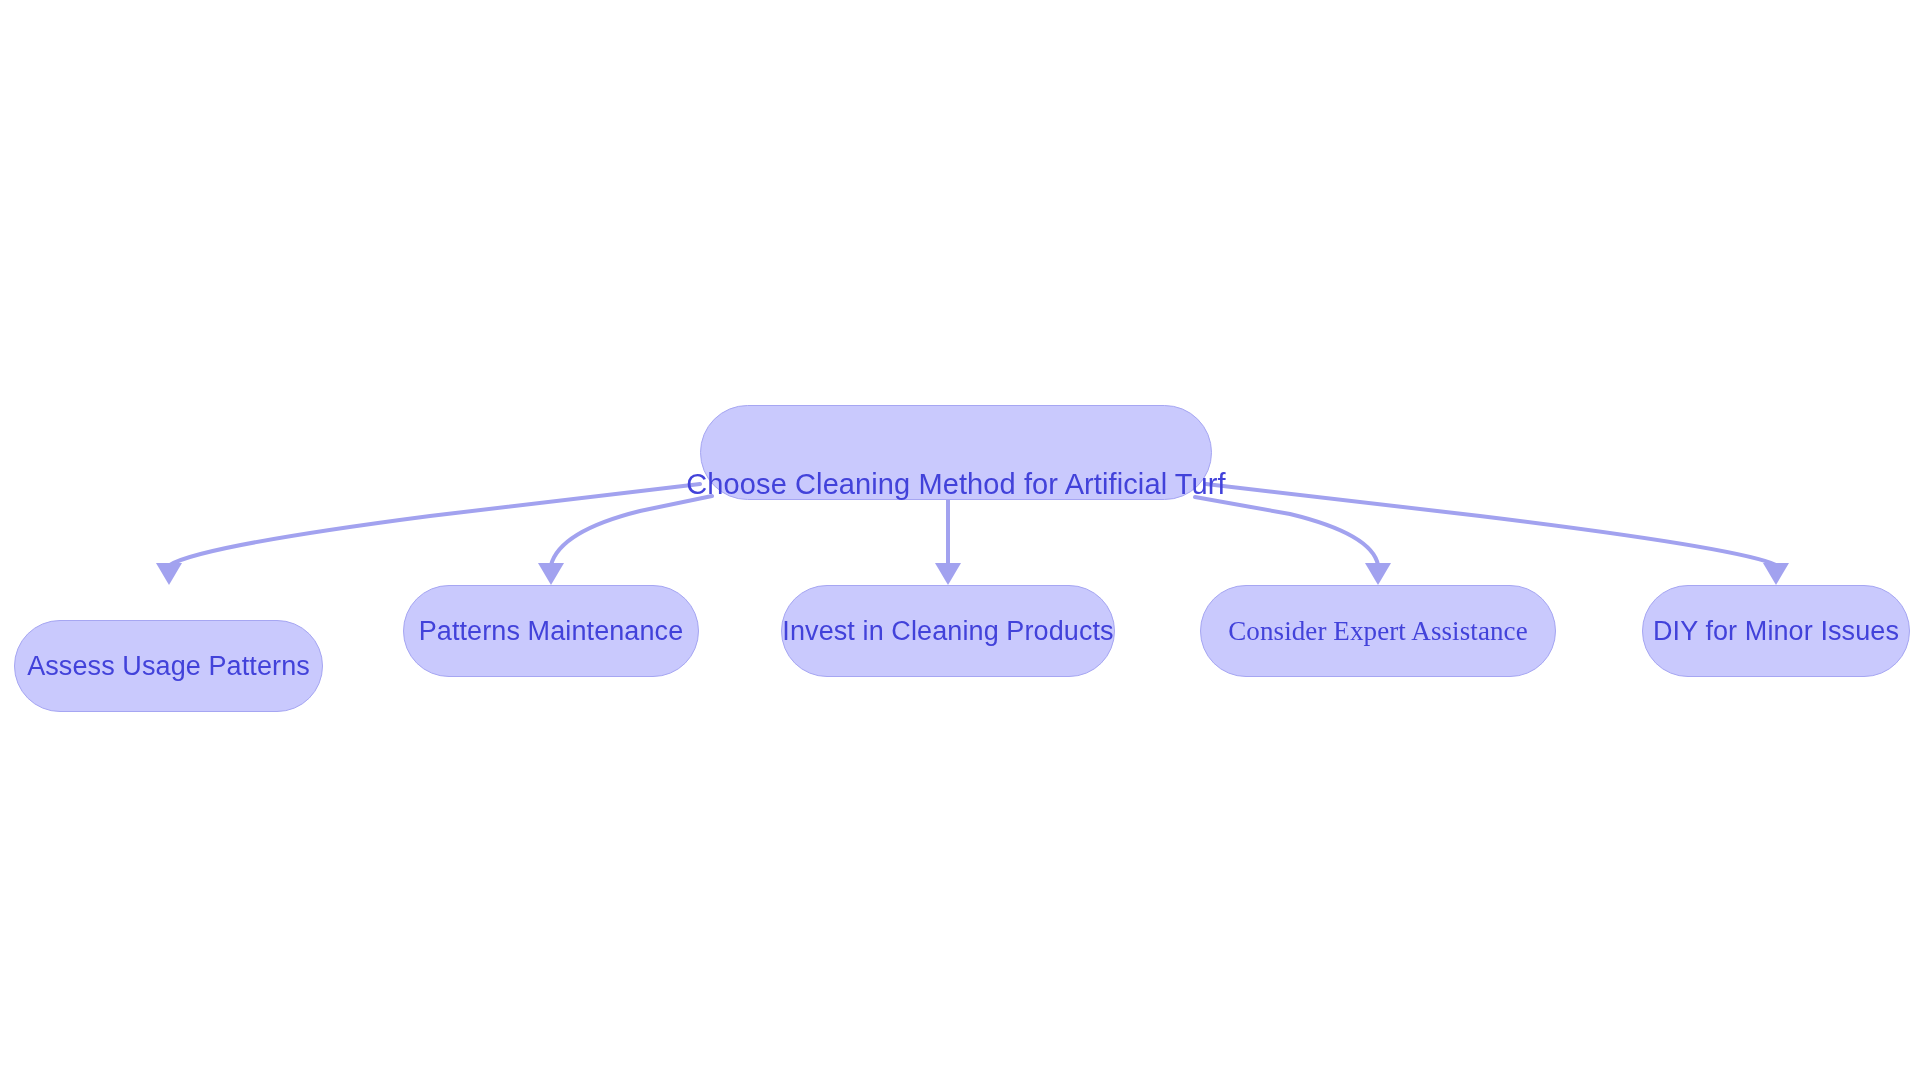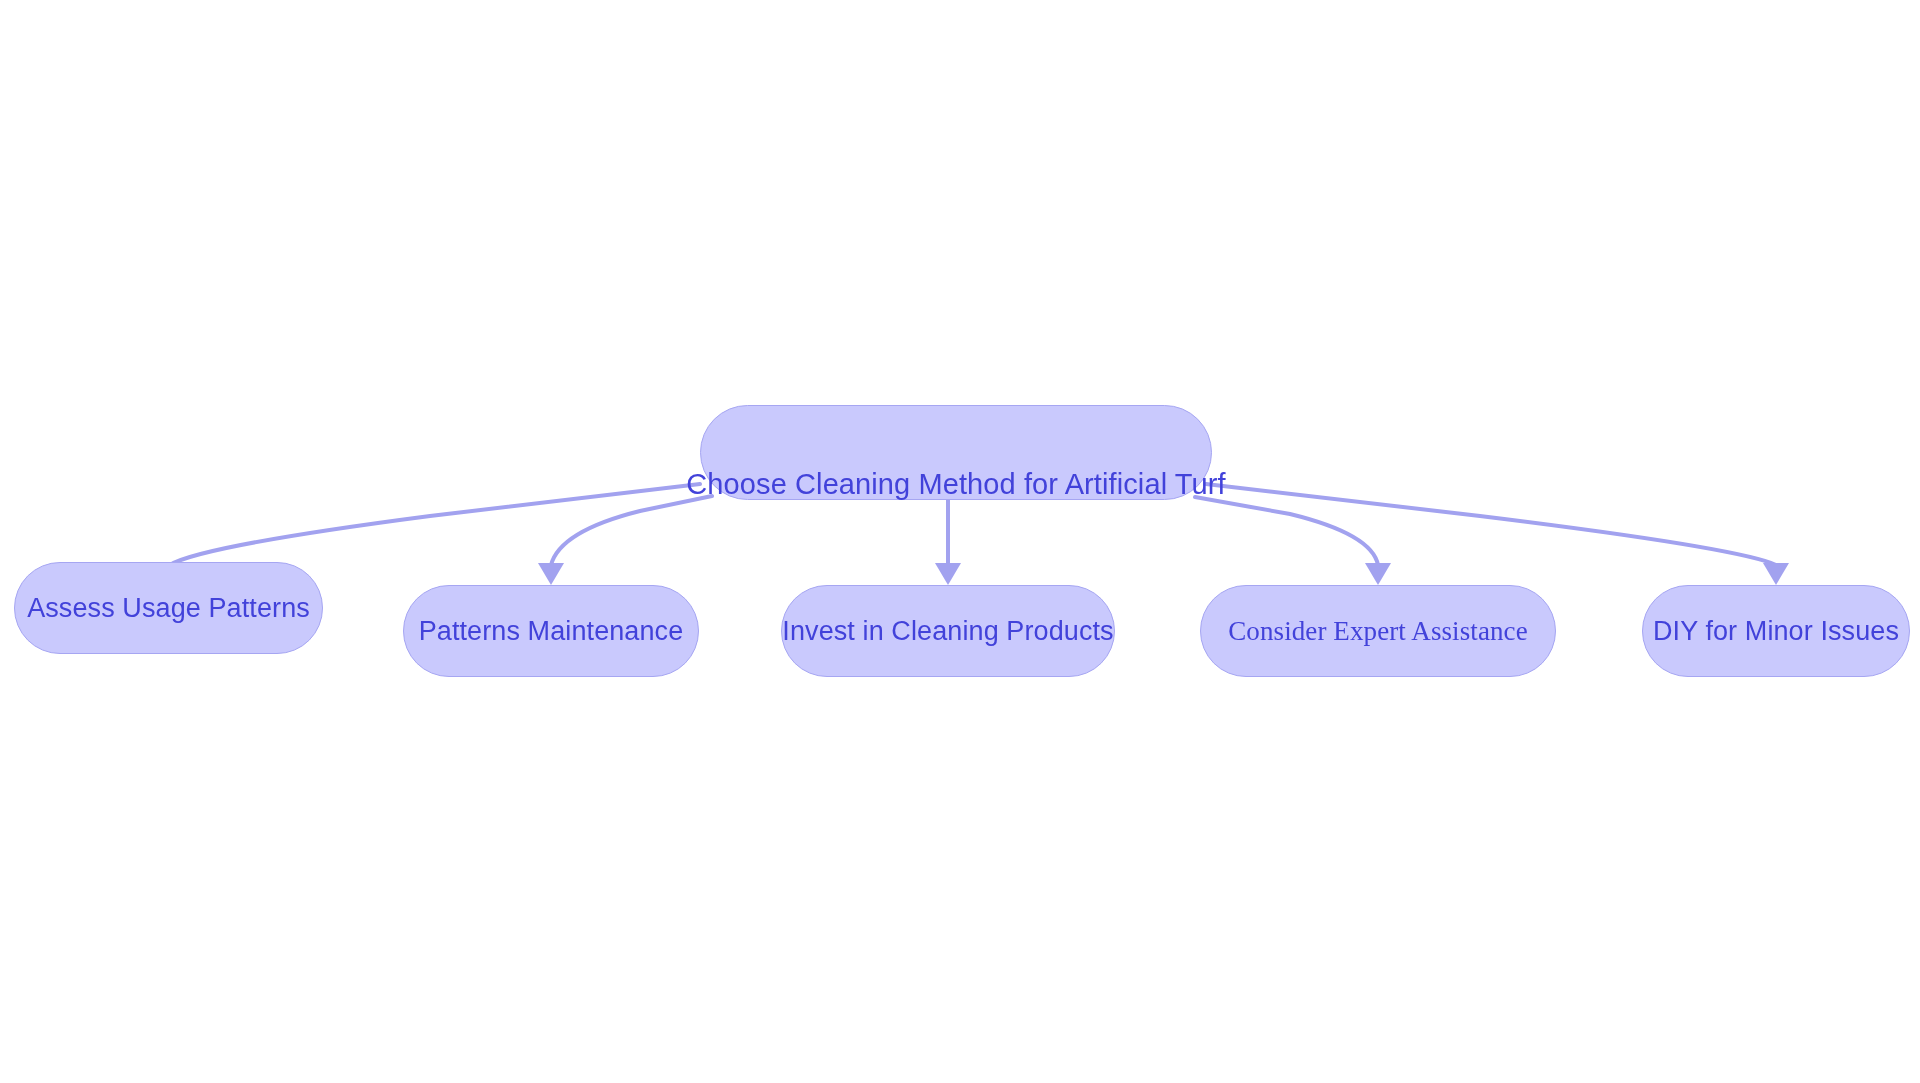--- a/index.html
+++ b/index.html
@@ -79,21 +79,21 @@
       <g>
         <path d="M 1206 484 L 1480 516 Q 1740 548 1776 565" fill="none" stroke="#a2a2ef" stroke-width="4" stroke-linecap="round"></path>
         <polygon points="1763,563 1789,563 1776,585" fill="#a2a2ef"></polygon>
       </g>
     </svg>
 
   <div id="node-layer">
       <div class="node root" style="left: 700px; top: 405px; width: 512px; height: 95px; background: rgb(201, 201, 253); border-color: rgb(166, 166, 242); color: rgb(66, 66, 218);">
         <span class="node-label">Choose Cleaning Method for Artificial Turf</span>
       </div>
-      <div class="node leaf" style="left: 14px; top: 562px; width: 309px; height: 92px; background: rgb(201, 201, 253); border-color: rgb(166, 166, 242); color: rgb(66, 66, 218);">
+      <div class="node leaf" style="left: 14px; top: 620px; width: 309px; height: 92px; background: rgb(201, 201, 253); border-color: rgb(166, 166, 242); color: rgb(66, 66, 218);">
         <span class="node-label">Assess Usage Patterns</span>
       </div>
       <div class="node leaf" style="left: 403px; top: 585px; width: 296px; height: 92px; background: rgb(201, 201, 253); border-color: rgb(166, 166, 242); color: rgb(66, 66, 218);">
         <span class="node-label">Patterns Maintenance</span>
       </div>
       <div class="node leaf" style="left: 781px; top: 585px; width: 334px; height: 92px; background: rgb(201, 201, 253); border-color: rgb(166, 166, 242); color: rgb(66, 66, 218);">
         <span class="node-label">Invest in Cleaning Products</span>
       </div>
       <div class="node leaf" style="left: 1200px; top: 585px; width: 356px; height: 92px; background: rgb(201, 201, 253); border-color: rgb(166, 166, 242); color: rgb(66, 66, 218); font-family: Liberation Serif, serif;">
         <span class="node-label">Consider Expert Assistance</span>

